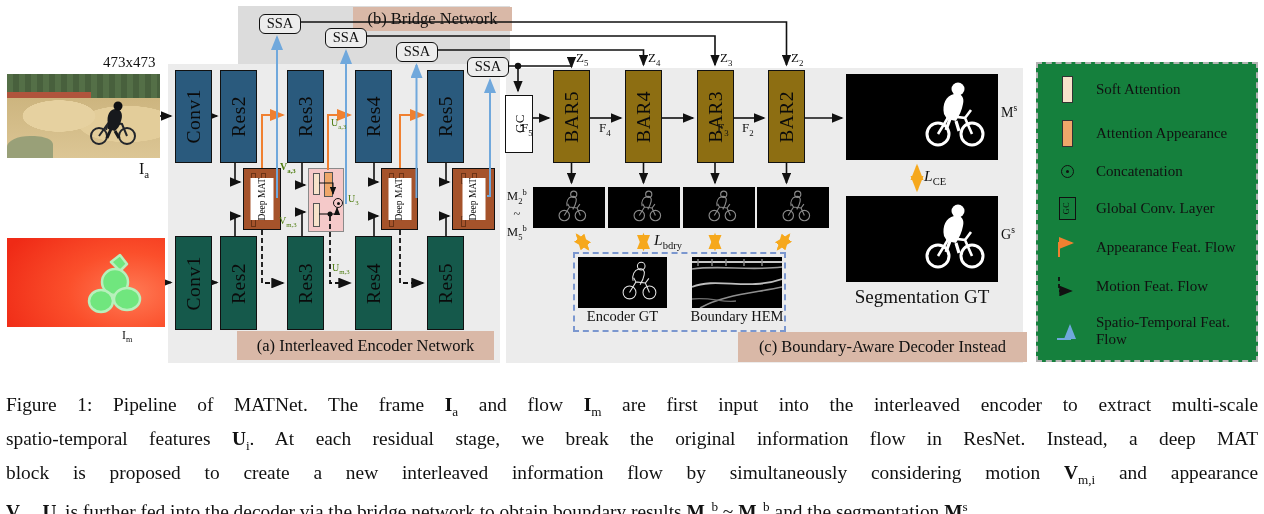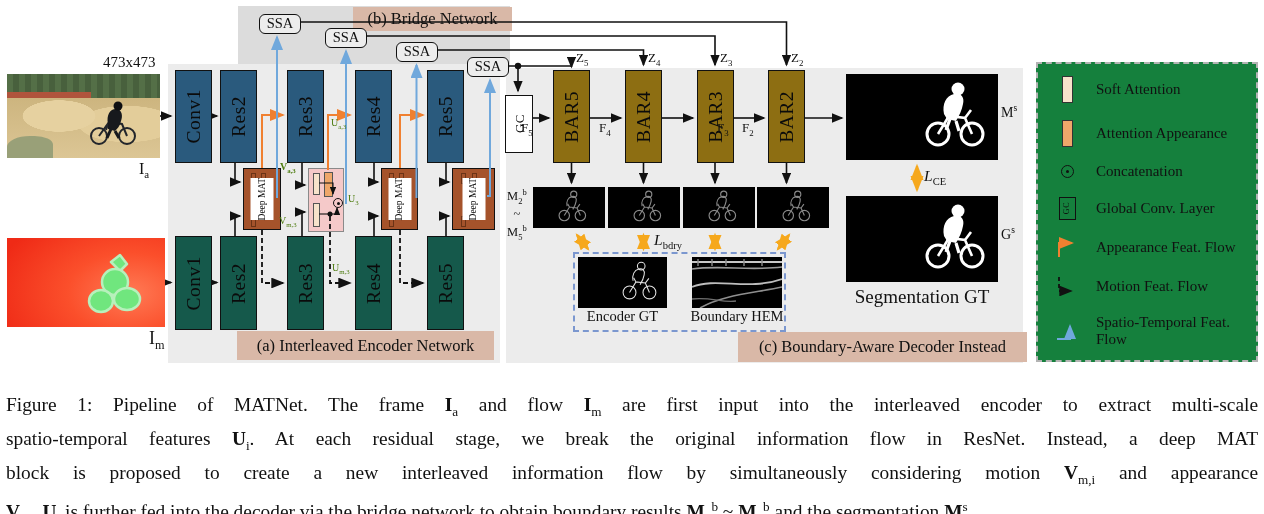--- a/index.html
+++ b/index.html
@@ -355,21 +355,21 @@
       <path d="M577,235 L588,249" marker-start="url(#ay)" marker-end="url(#ay)"></path>
       <path d="M643.5,235 V249" marker-start="url(#ay)" marker-end="url(#ay)"></path>
       <path d="M715,235 V249" marker-start="url(#ay)" marker-end="url(#ay)"></path>
       <path d="M789,235 L778,249" marker-start="url(#ay)" marker-end="url(#ay)"></path>
       <path d="M917,166 V190" marker-start="url(#ay)" marker-end="url(#ay)"></path>
     </g>
   </svg>
 
   <div class="lbl z5" style="left:103px;top:54px;font-size:15px;">473x473</div>
   <div class="lbl z5" style="left:139px;top:160px;font-size:16px;">I<sub>a</sub></div>
-  <div class="lbl z5" style="left:149px;top:328px;font-size:18px;">I<sub>m</sub></div>
+  <div class="lbl z5" style="left:122px;top:328px;font-size:12px;">I<sub>m</sub></div>
 
   <div class="lbl z5" style="left:576px;top:50px;">Z<sub>5</sub></div>
   <div class="lbl z5" style="left:648px;top:50px;">Z<sub>4</sub></div>
   <div class="lbl z5" style="left:720px;top:50px;">Z<sub>3</sub></div>
   <div class="lbl z5" style="left:791px;top:50px;">Z<sub>2</sub></div>
 
   <div class="lbl z5" style="left:521px;top:120px;">F<sub>5</sub></div>
   <div class="lbl z5" style="left:599px;top:120px;">F<sub>4</sub></div>
   <div class="lbl z5" style="left:671px;top:120px;margin-left:46px;">F<sub>3</sub></div>
   <div class="lbl z5" style="left:742px;top:120px;">F<sub>2</sub></div>

